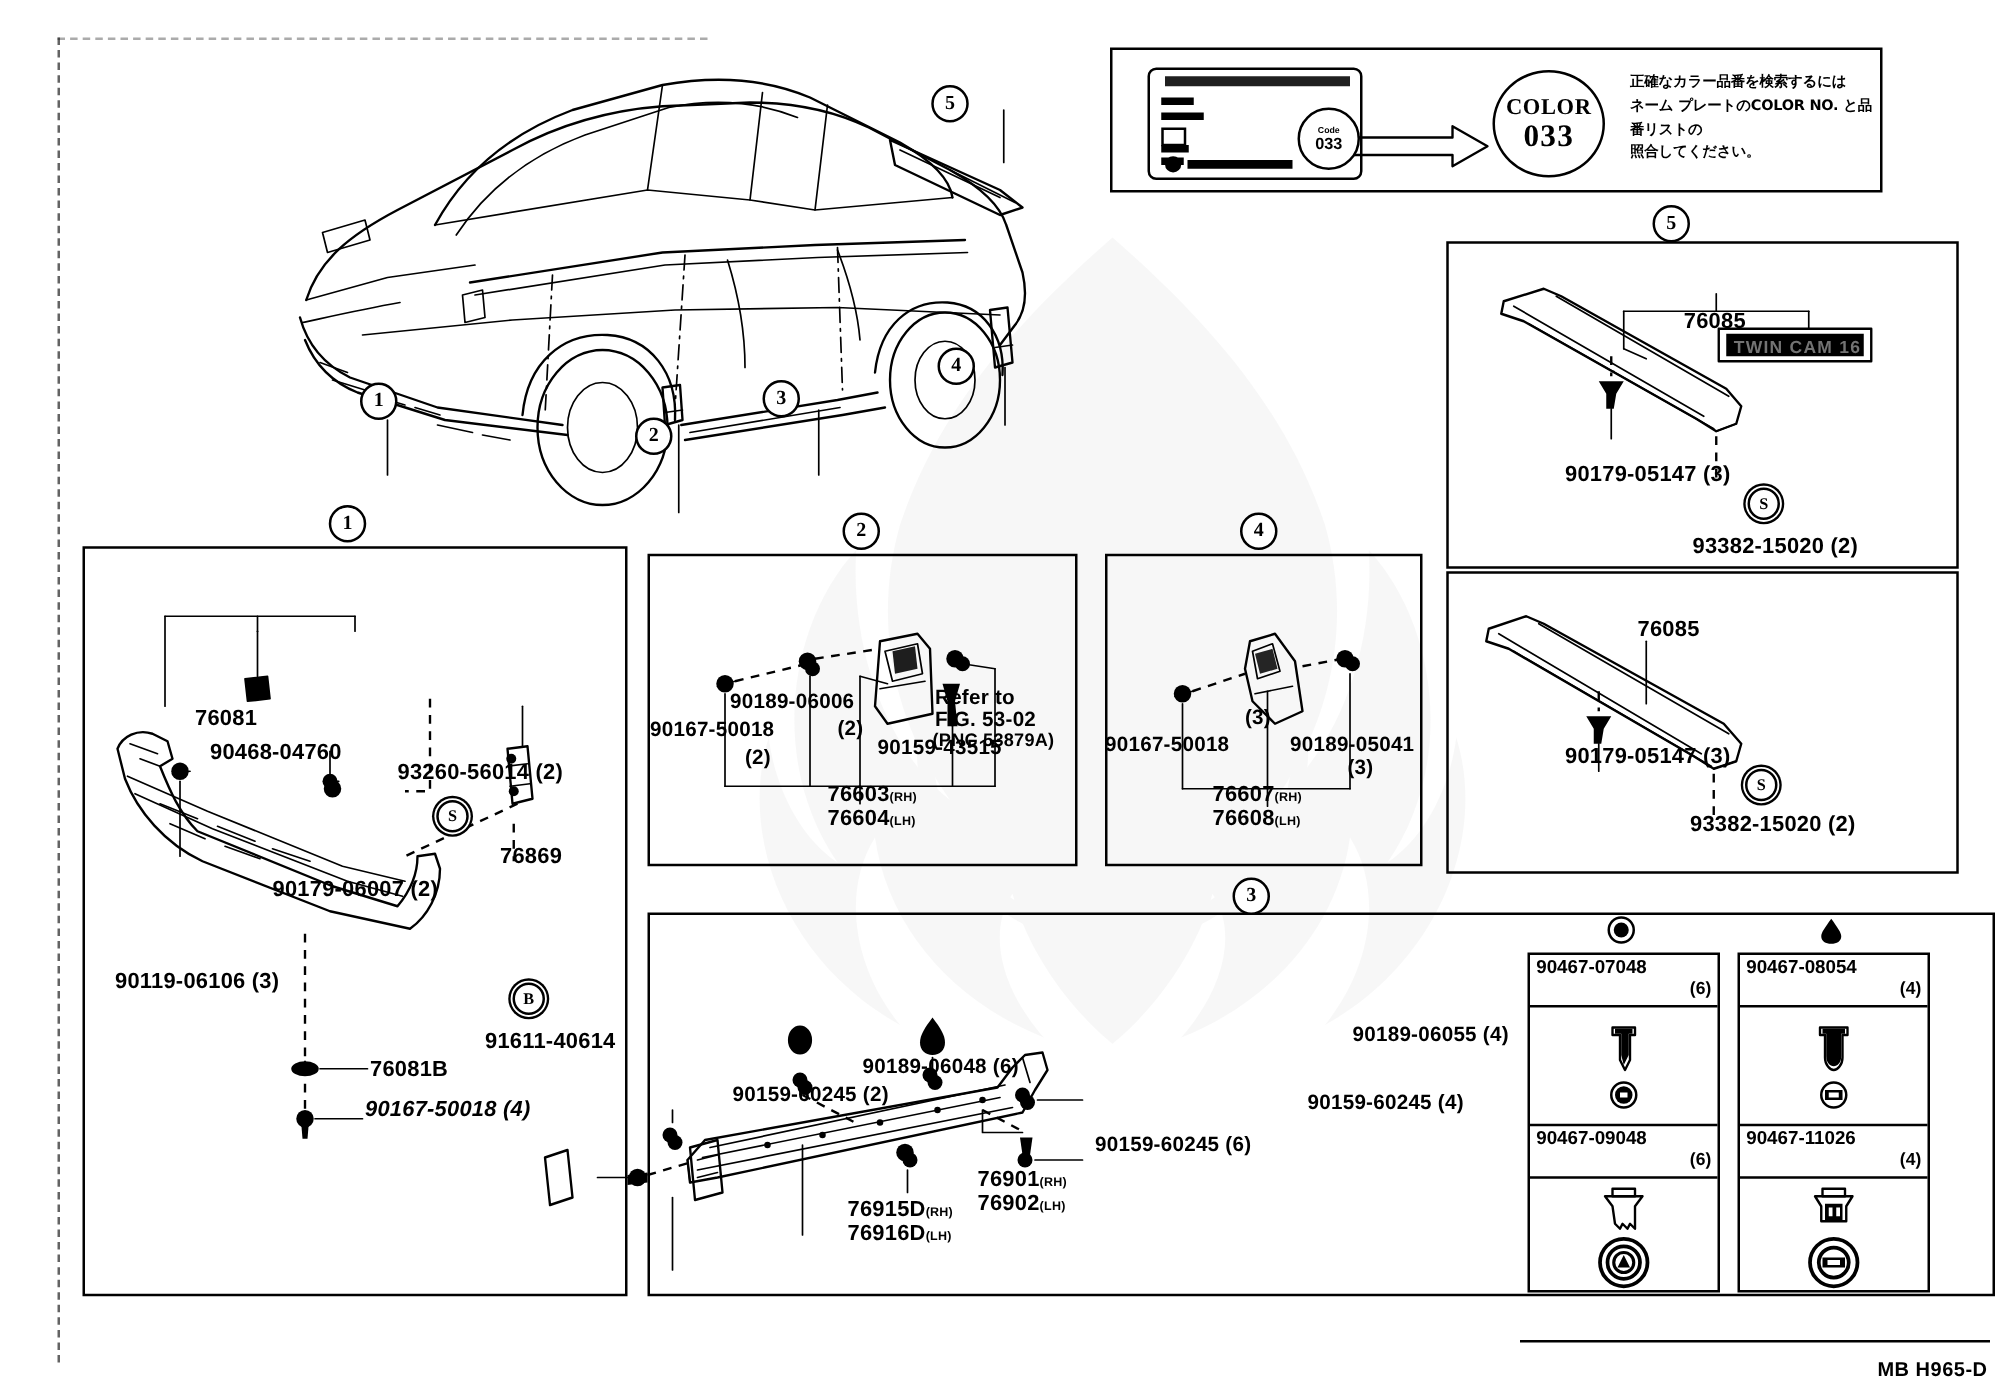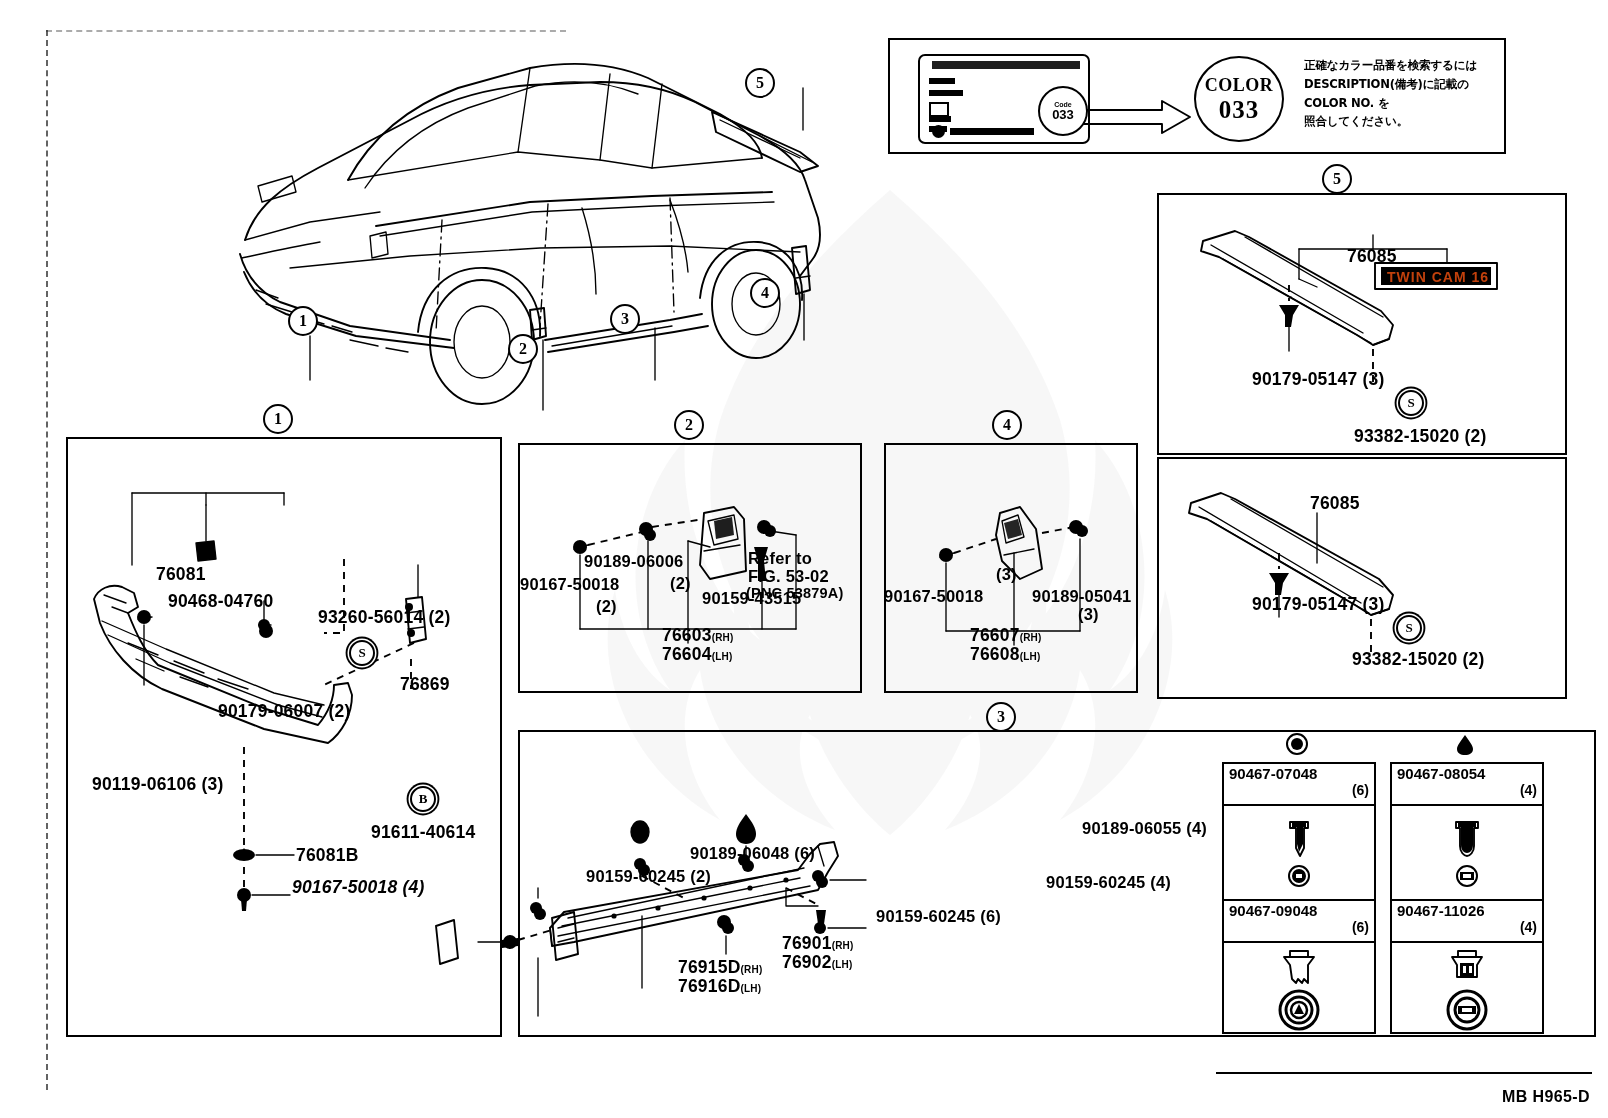--- a/index.html
+++ b/index.html
@@ -201,21 +201,21 @@
       <svg viewBox="0 0 116 34" width="116" height="34">
         <path class="stroke" d="M0 10 L86 10 L86 1 L114 17 L86 33 L86 24 L0 24 Z" fill="#fff"></path>
       </svg>
     </div>
     <div class="bigcir">
       <div class="c1">COLOR</div>
       <div class="c2">033</div>
     </div>
     <div class="jp">
       <div>正確なカラー品番を検索するには</div>
-      <div>DESCRIPTION(備考)に記載のCOLOR NO. を</div>
+      <div>ネーム プレートのCOLOR NO. と品番リストの</div>
       <div>照合してください。</div>
     </div>
   </div>
 
   <div class="cir" style="left:263px;top:404px;">1</div>
   <div class="panel" id="panel1" style="left:66px;top:437px;width:432px;height:596px;"></div>
 
   <div style="position:absolute;left:66px;top:437px;width:432px;height:596px;">
     <svg viewBox="0 0 432 596" width="432" height="596">
 
@@ -269,21 +269,21 @@
       <line class="stroke-thin" x1="186" y1="458" x2="224" y2="458"></line>
     </svg>
   </div>
 
   <div class="lbl f18" style="left:156px;top:565px;">76081</div>
   <div class="lbl f18" style="left:168px;top:592px;">90468-04760</div>
   <div class="lbl f18" style="left:318px;top:608px;">93260-56014 (2)</div>
   <div class="lbl f18" style="left:218px;top:702px;">90179-06007 (2)</div>
   <div class="lbl f18" style="left:400px;top:675px;">76869</div>
   <div class="lbl f18" style="left:92px;top:775px;">90119-06106 (3)</div>
-  <div class="lbl f18" style="left:371px;top:823px;">91611-40614</div>
+  <div class="lbl f18" style="left:388px;top:823px;">91611-40614</div>
   <div class="lbl f18" style="left:296px;top:846px;">76081B</div>
   <div class="lbl f18" style="left:292px;top:878px;font-style:italic;">90167-50018 (4)</div>
   <div class="cir sm dbl" style="left:349px;top:640px;">S</div>
   <div class="cir sm dbl" style="left:410px;top:786px;">B</div>
 
   <div class="cir" style="left:674px;top:410px;">2</div>
   <div class="panel" style="left:518px;top:443px;width:340px;height:246px;"></div>
 
   <div style="position:absolute;left:518px;top:443px;width:340px;height:246px;">
     <svg viewBox="0 0 340 246" width="340" height="246">
@@ -389,21 +389,21 @@
       <path class="stroke-thin" d="M142 86 L160 94"></path>
 
       <rect class="stroke" x="218" y="70" width="122" height="26" fill="#fff"></rect>
       <rect class="fillk" x="224" y="74" width="110" height="18"></rect>
     </svg>
   </div>
 
   <div class="lbl f18" style="left:1347px;top:247px;">76085</div>
   <div style="position:absolute;left:1381px;top:267px;width:114px;height:19px;
               display:flex;align-items:center;justify-content:center;
-              color:#c2410c;font-size:14px;font-weight:bold;letter-spacing:1px;
+              color:#737373;font-size:14px;font-weight:bold;letter-spacing:1px;
               font-family:'Liberation Sans',sans-serif;z-index:5;">TWIN CAM 16</div>
   <div class="lbl f18" style="left:1252px;top:370px;">90179-05147 (3)</div>
   <div class="lbl f18" style="left:1354px;top:427px;">93382-15020 (2)</div>
   <div class="cir sm dbl" style="left:1398px;top:390px;">S</div>
 
   <div class="panel" style="left:1157px;top:457px;width:406px;height:238px;"></div>
 
   <div style="position:absolute;left:1157px;top:457px;width:406px;height:238px;">
     <svg viewBox="0 0 406 238" width="406" height="238">
       <path class="stroke" d="M34 46 L64 36 L78 42 L222 122 L236 138 L232 152 L214 158

